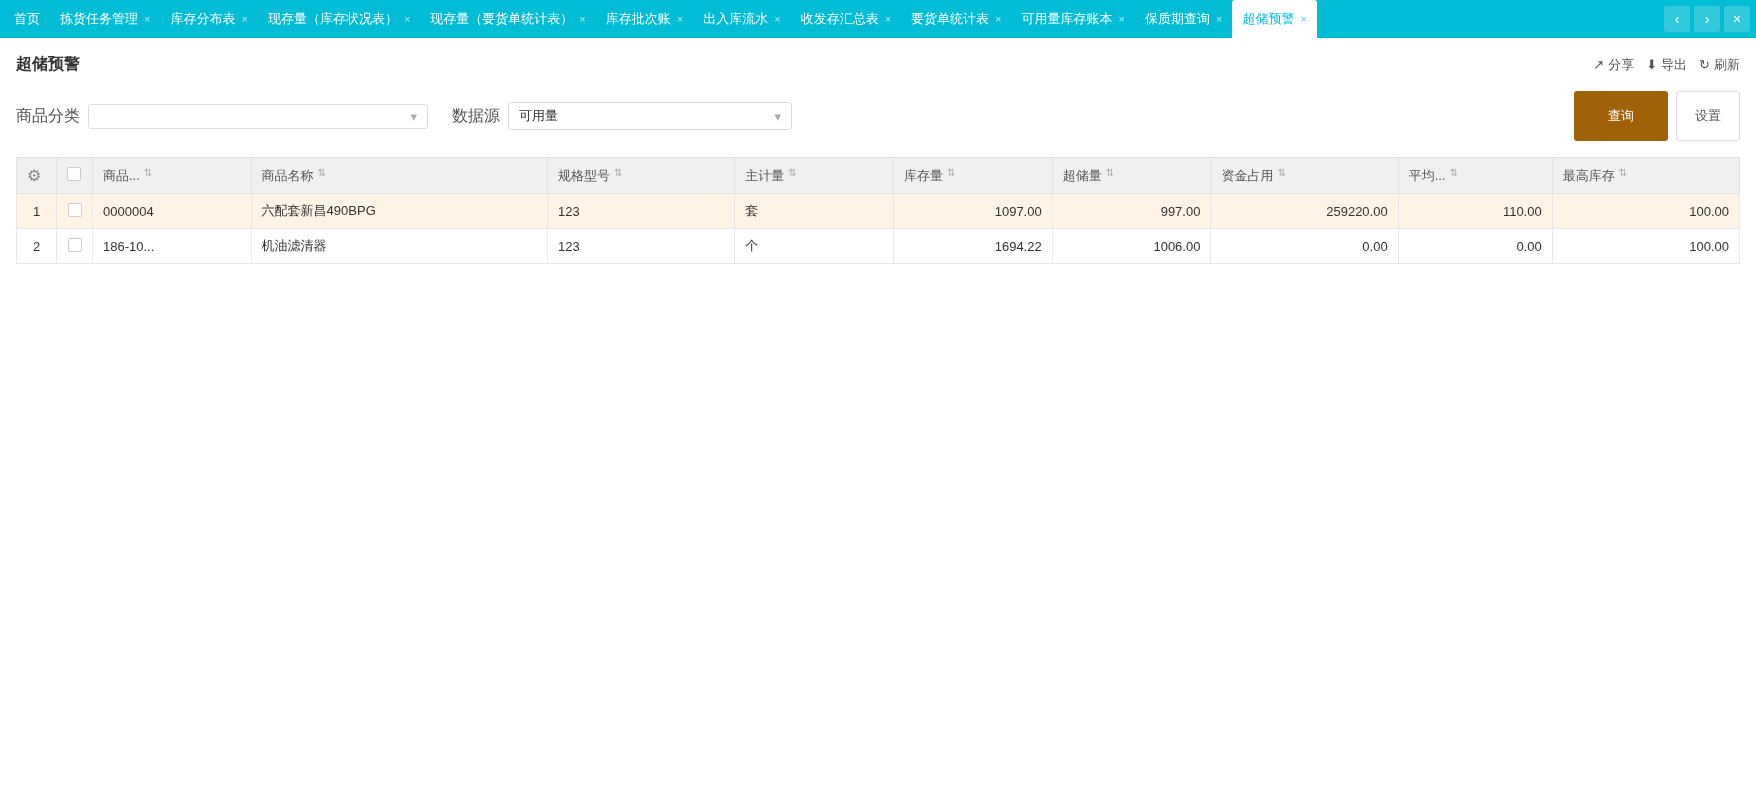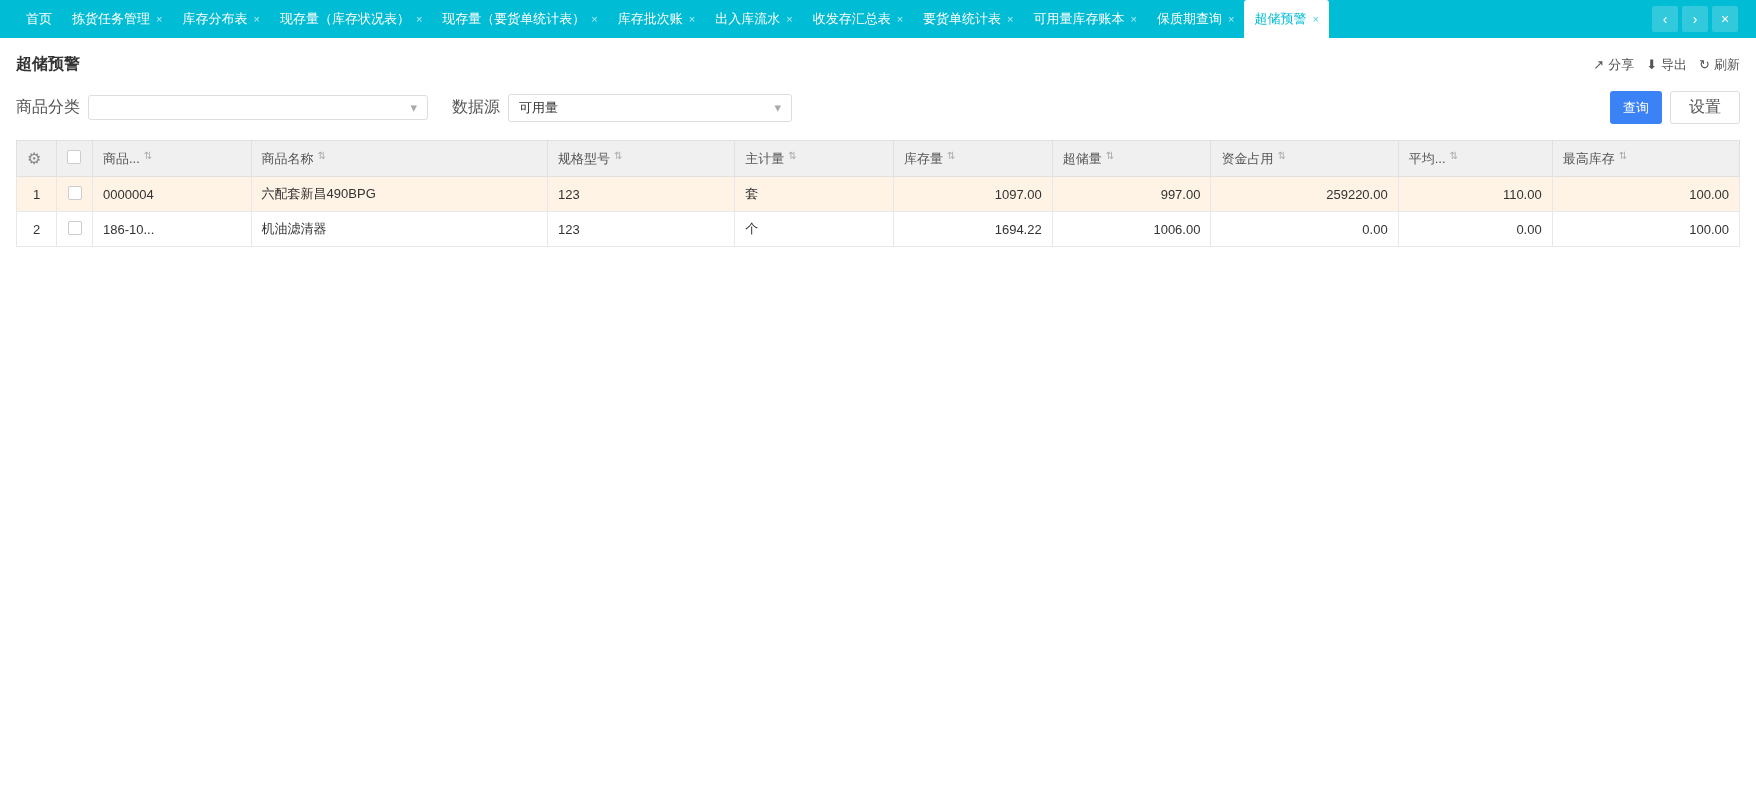--- a/index.html
+++ b/index.html
@@ -4,21 +4,21 @@
   <style>
     * { box-sizing: border-box; margin: 0; padding: 0; font-family: 'Microsoft YaHei', Arial, sans-serif; }
     body { background: #f5f5f5; font-size: 13px; color: #333; }
 
     
     .top-nav {
       background: #00bcd4;
       display: flex;
       align-items: center;
       height: 38px;
-      padding: 0 16px;
+      padding: 0 4px;
       overflow: hidden;
     }
     .top-nav-item {
       display: flex;
       align-items: center;
       padding: 0 10px;
       height: 100%;
       color: #fff;
       white-space: nowrap;
       cursor: pointer;
@@ -118,36 +118,36 @@
       justify-content: space-between;
       font-size: 13px;
     }
     .filter-select .arrow { color: #aaa; margin-left: 8px; }
     .filter-buttons {
       display: flex;
       gap: 8px;
       margin-left: auto;
     }
     .btn-primary {
-      background: #3b82f6;
+      background: #a16207;
       color: #fff;
       border: none;
       border-radius: 3px;
-      padding: 6px 13px;
+      padding: 6px 34px;
       cursor: pointer;
       font-size: 13px;
     }
     .btn-default {
       background: #fff;
       color: #555;
       border: 1px solid #ddd;
       border-radius: 3px;
-      padding: 5px 18px;
-      cursor: pointer;
-      font-size: 16px;
+      padding: 15px 18px;
+      cursor: pointer;
+      font-size: 13px;
       text-align: center;
     }
 
     
     .data-table {
       width: 100%;
       border-collapse: collapse;
       font-size: 13px;
     }
     .data-table th {

